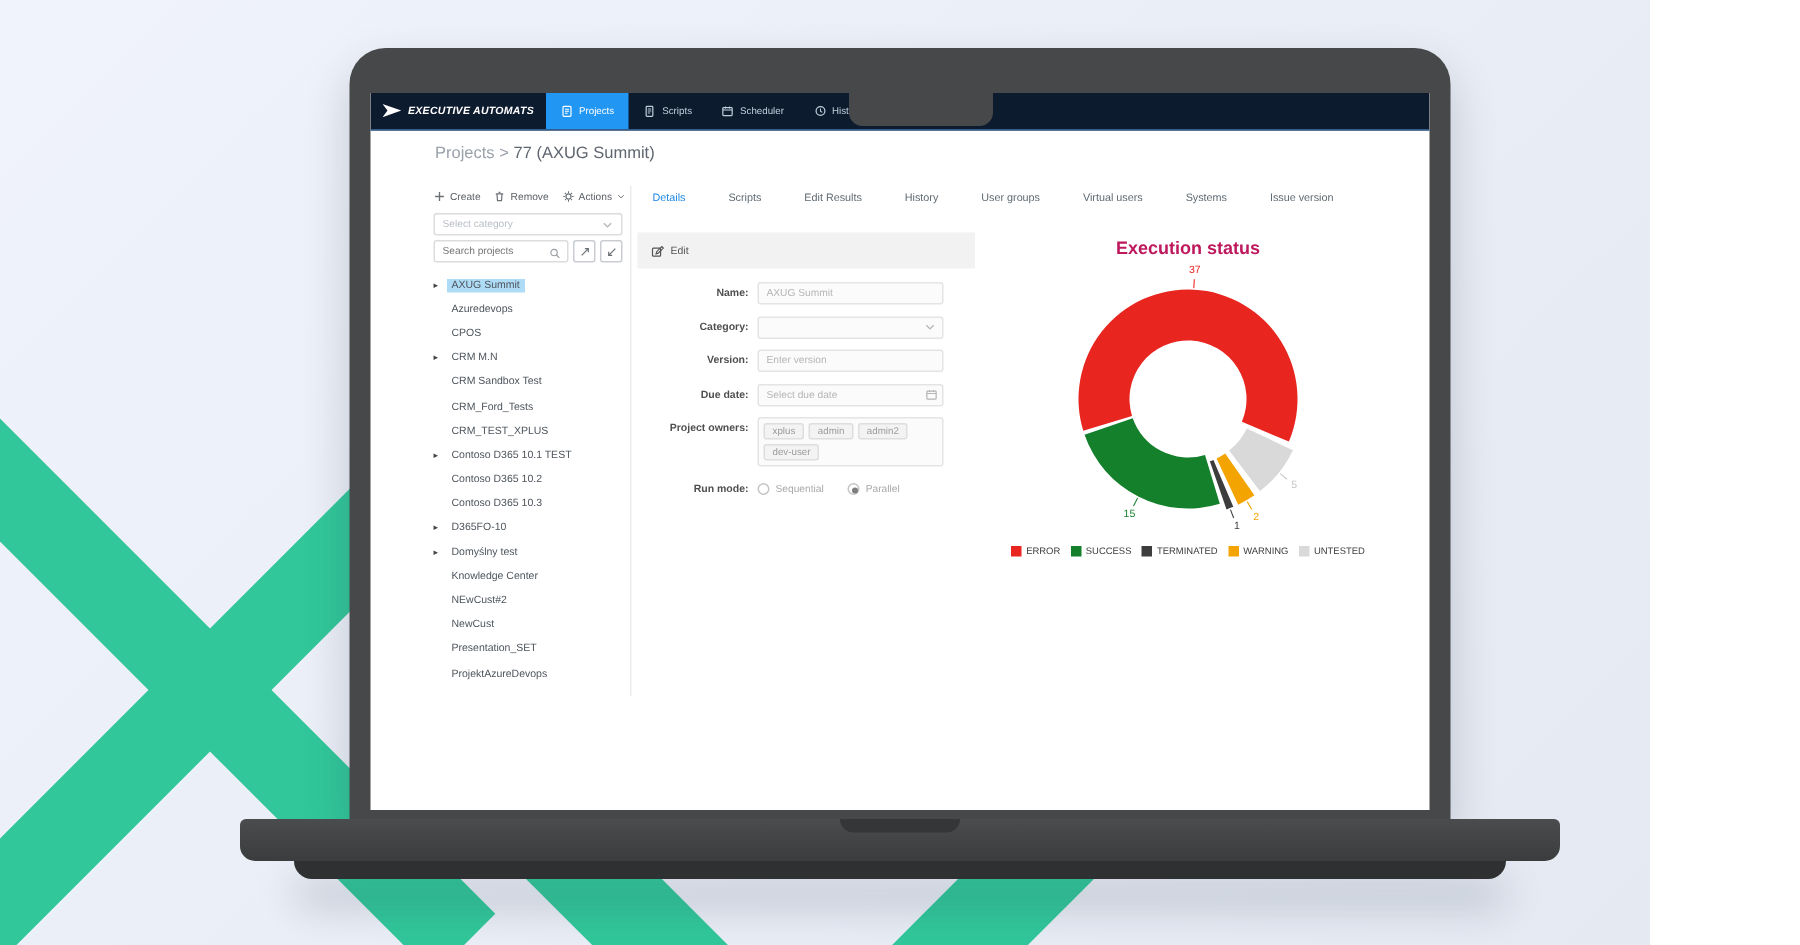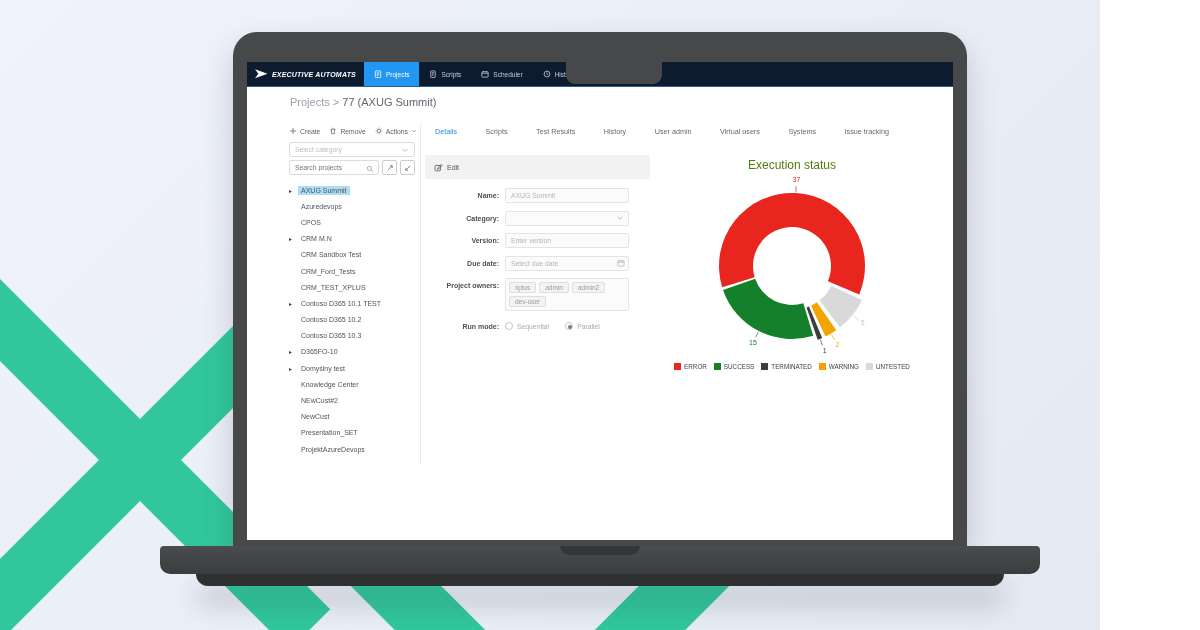--- a/index.html
+++ b/index.html
@@ -81,21 +81,21 @@
   .tagbox{width:124px;min-height:28px;border:1px solid #e4e4e4;border-radius:2px;background:#fbfbfb;display:flex;
     flex-wrap:wrap;gap:3px;padding:3px;}
   .tag{background:#f3f3f3;border:1px solid #dedede;border-radius:2px;color:#9b9b9b;padding:1px 5px;font-size:6.5px;}
   .runopts{display:flex;gap:16px;align-items:center;height:15px;color:#a9a9a9;font-size:6.8px;}
   .ropt{display:flex;align-items:center;gap:4px;}
   .radio{width:8px;height:8px;border:1px solid #c4c4c4;border-radius:50%;background:#fff;position:relative;}
   .radio.sel::after{content:"";position:absolute;left:1.5px;top:1.5px;width:4px;height:4px;border-radius:50%;background:#7d7d7d;}
 
   
   .chart{position:absolute;left:420px;top:96px;width:250px;text-align:center;}
-  .chart-title{font-size:12px;font-weight:normal;color:#4d7c0f;}
+  .chart-title{font-size:12px;font-weight:bold;color:#be185d;}
   #donut{margin-top:1px;}
   .legend{display:flex;justify-content:center;gap:7px;font-size:6.3px;color:#3c3c3c;}
   .legend-item{display:flex;align-items:center;gap:3px;white-space:nowrap;}
   .swatch{width:7px;height:7px;display:inline-block;}
 </style>
 </head>
 <body>
 
 <svg width="0" height="0" style="position:absolute">
   <defs>
@@ -332,26 +332,26 @@
             <span class="plabel">ProjektAzureDevops</span>
           </li>
         </ul>
     </div>
 
     <div class="vdivider"></div>
 
     <div class="tabs" id="tabs">
         <span class="tab active">Details</span>
         <span class="tab">Scripts</span>
-        <span class="tab">Test Results</span>
+        <span class="tab">Edit Results</span>
         <span class="tab">History</span>
-        <span class="tab">User admin</span>
+        <span class="tab">User groups</span>
         <span class="tab">Virtual users</span>
         <span class="tab">Systems</span>
-        <span class="tab">Issue tracking</span>
+        <span class="tab">Issue version</span>
       </div>
 
     <div class="editbar">
       <svg>
           <use href="#pencil-icon"></use>
         </svg>
       <span>Edit</span>
     </div>
 
     <div class="form">

